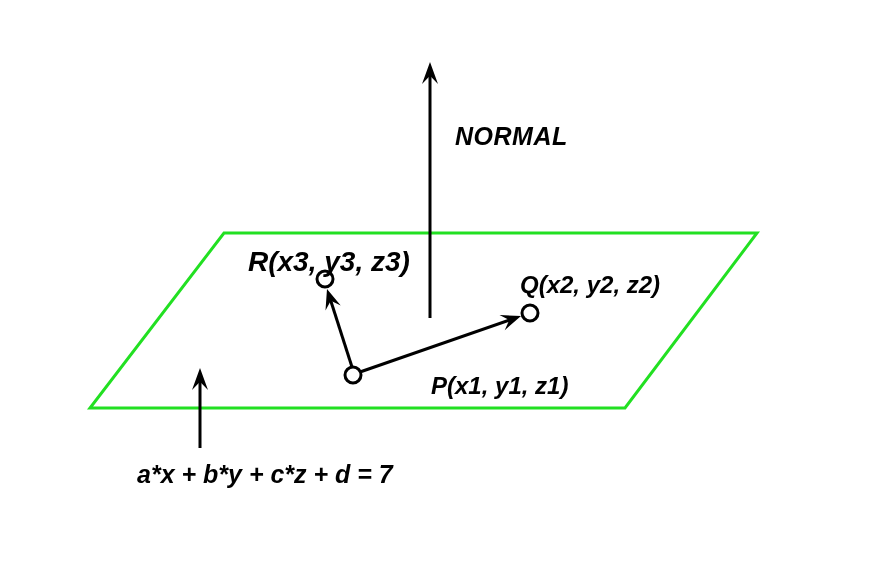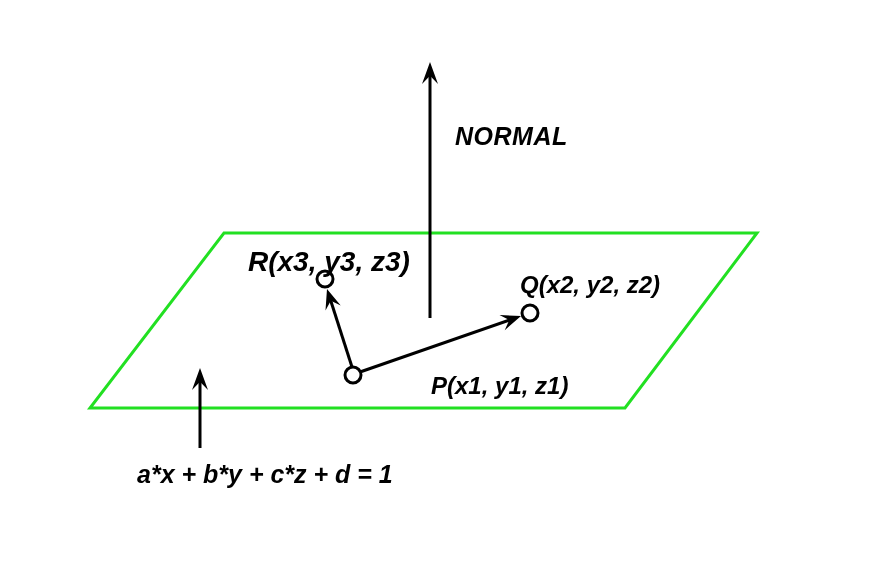--- a/index.html
+++ b/index.html
@@ -72,15 +72,15 @@
   </svg>
 
   <div class="dlabel" id="label-normal">NORMAL</div>
 
   <div class="dlabel" id="label-r">R(x3, y3, z3)</div>
 
   <div class="dlabel" id="label-q">Q(x2, y2, z2)</div>
 
   <div class="dlabel" id="label-p">P(x1, y1, z1)</div>
 
-  <div class="dlabel" id="label-equation">a*x + b*y + c*z + d = 1</div>
+  <div class="dlabel" id="label-equation">a*x + b*y + c*z + d = 7</div>
 
 </div>
 
 </body></html>

